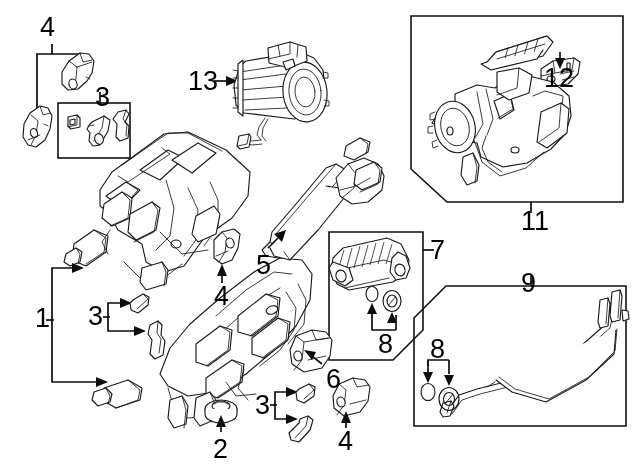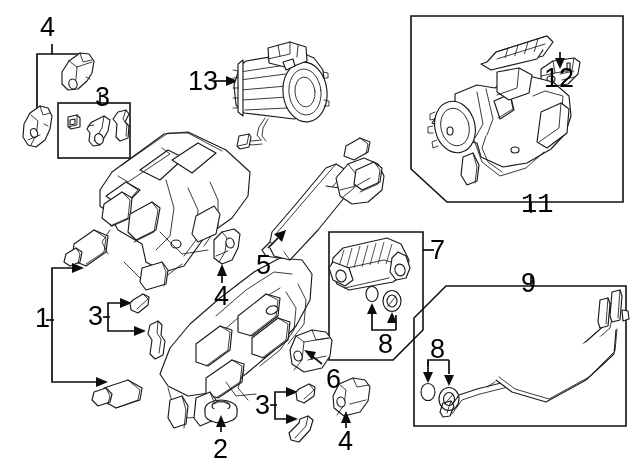--- a/index.html
+++ b/index.html
@@ -450,21 +450,21 @@
   </svg>
 
   <div class="ref-num" style="left:40px; top:14px;">4</div>
 
   <div class="ref-num" style="left:95px; top:84px;">3</div>
 
   <div class="ref-num" style="left:188px; top:68px;">13</div>
 
   <div class="ref-num" style="left:544px; top:24px;margin-top:41px;">12</div>
 
-  <div class="ref-num" style="left:521px; top:192px;font-family:Liberation Mono, monospace;">11</div>
+  <div class="ref-num" style="left:521px; top:208px;">11</div>
 
   <div class="ref-num" style="left:256px; top:252px;">5</div>
 
   <div class="ref-num" style="left:430px; top:237px;">7</div>
 
   <div class="ref-num" style="left:521px; top:270px;">9</div>
 
   <div class="ref-num" style="left:35px; top:305px;">1</div>
 
   <div class="ref-num" style="left:88px; top:303px;">3</div>

